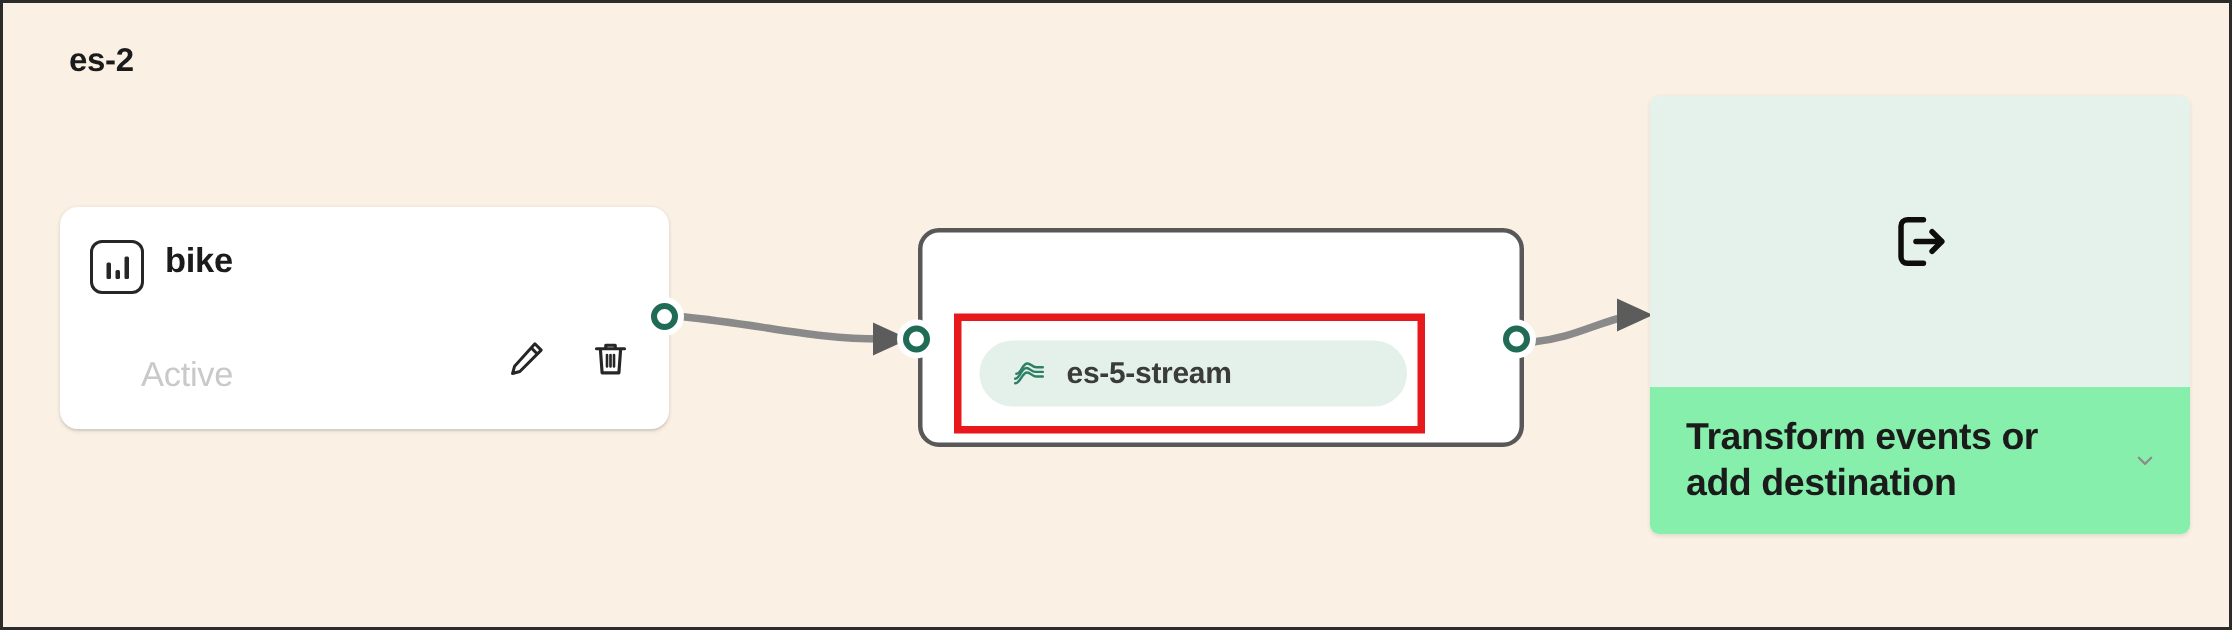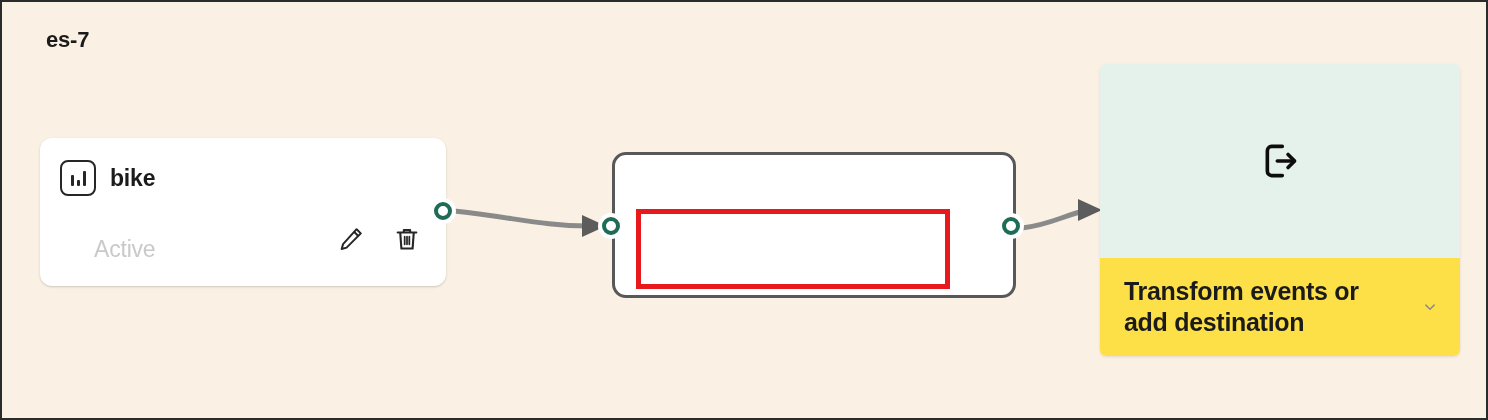--- a/index.html
+++ b/index.html
@@ -37,21 +37,20 @@
     background: #ffffff;
     border-radius: 12px;
     box-shadow: 0 1px 3px rgba(0,0,0,0.13), 0 1px 1px rgba(0,0,0,0.06);
     box-sizing: border-box;
   }
   .source-head {
     position: absolute;
     left: 20px;
     top: 22px;
     display: flex;
-    align-items: center;
     gap: 14px;
   }
   .chart-badge {
     width: 36px;
     height: 36px;
     border: 2px solid #262626;
     border-radius: 8px;
     box-sizing: border-box;
     display: flex;
     align-items: flex-end;
@@ -169,21 +168,21 @@
     position: relative;
     height: 194px;
     background: #e5f2ec;
     display: flex;
     align-items: center;
     justify-content: center;
   }
   .dest-footer {
     position: relative;
     height: 98px;
-    background: #fde047;
+    background: #86efac;
     display: flex;
     align-items: center;
     padding: 0 18px 0 24px;
     box-sizing: border-box;
   }
   .dest-text {
     font-size: 25px;
     font-weight: bold;
     line-height: 1.26;
     color: #1b1b1b;
@@ -260,22 +259,30 @@
           <path d="M4 6.4 H20" stroke="#262626" stroke-width="1.8" stroke-linecap="round"></path>
           <path d="M9.3 6.4 V4.4 H14.7 V6.4" stroke="#262626" stroke-width="1.8" stroke-linejoin="round"></path>
           <path d="M6.2 6.4 L7.2 20.2 H16.8 L17.8 6.4" stroke="#262626" stroke-width="1.8" stroke-linejoin="round"></path>
           <path d="M10 10 V16.6 M12 10 V16.6 M14 10 V16.6" stroke="#262626" stroke-width="1.5" stroke-linecap="round"></path>
         </svg>
       </div>
     </div>
   </div>
 
   <div class="pipeline-node"></div>
-  <div class="pipeline-title">es-7</div>
-
+  <div class="pipeline-title">es-2</div>
+
+  <div class="stream-pill">
+    <svg width="26" height="26" viewBox="0 0 24 24" fill="none">
+      <path d="M3.5 15.2 C6.5 15.2, 7.2 8.6, 10.4 8.6 C12.6 8.6, 13.4 11.0, 15.8 11.0 H20.5" stroke="#2f7f66" stroke-width="1.5" stroke-linecap="round"></path>
+      <path d="M3.5 18.0 C7.0 18.0, 7.6 11.4, 10.8 11.4 C13.0 11.4, 13.8 13.8, 16.2 13.8 H20.5" stroke="#2f7f66" stroke-width="1.5" stroke-linecap="round"></path>
+      <path d="M4.2 12.2 C7.2 12.2, 7.8 5.8, 11.0 5.8 C13.2 5.8, 14.0 8.2, 16.4 8.2 H20.5" stroke="#2f7f66" stroke-width="1.5" stroke-linecap="round"></path>
+    </svg>
+    <span class="stream-label">es-5-stream</span>
+  </div>
 
   <div class="highlight-box"></div>
 
   <div class="dest-panel">
     <div class="dest-visual">
       <svg width="46" height="46" viewBox="0 0 24 24" fill="none">
         <path d="M13.2 4.4 H7.6 A2.2 2.2 0 0 0 5.4 6.6 V17.4 A2.2 2.2 0 0 0 7.6 19.6 H13.2" stroke="#0d0d0d" stroke-width="1.9" stroke-linecap="round" stroke-linejoin="round"></path>
         <path d="M10.6 12 H19.4" stroke="#0d0d0d" stroke-width="1.9" stroke-linecap="round"></path>
         <path d="M16.2 8.6 L19.6 12 L16.2 15.4" stroke="#0d0d0d" stroke-width="1.9" stroke-linecap="round" stroke-linejoin="round"></path>
       </svg>

